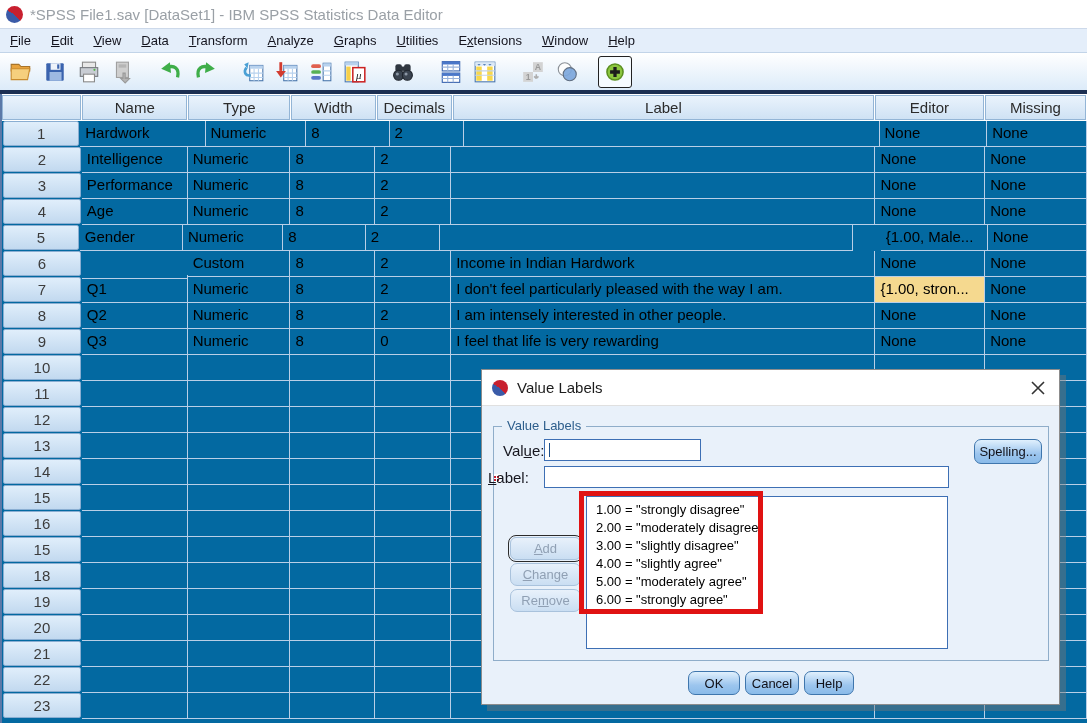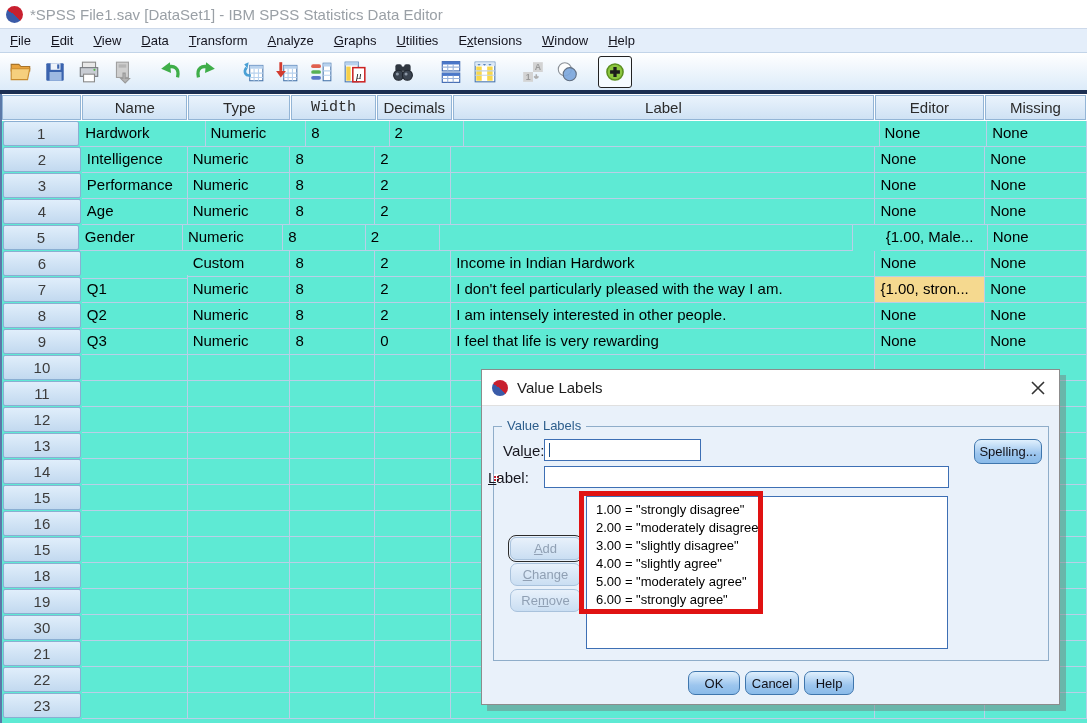--- a/index.html
+++ b/index.html
@@ -30,21 +30,21 @@
     display:flex; align-items:center; padding-left:4px;
     border-top:1px solid #c2d4e8; }
   .tgroup { display:flex; align-items:center; margin-right:14px; }
   .tbtn { width:34px; height:32px; display:flex; align-items:center; justify-content:center;
     border:1px solid transparent; border-radius:3px; }
   .tbtn svg { width:24px; height:24px; }
   .tbtn.pressed { border:1px solid #222; background:#f6fbff; }
   .navy-band { height:4px; background:#1c2f52; }
 
   
-  .grid { position:absolute; top:94px; left:0; right:0; bottom:0; background:#5eead4;
+  .grid { position:absolute; top:94px; left:0; right:0; bottom:0; background:#0369a1;
     border-left:2px solid #5b79a8; }
   .grow { display:flex; height:26px; }
   .grow.header { height:27px; background:#fff; }
   .hcell { background:linear-gradient(#eaf3fc,#cfe2f4); border:1px solid #93b5d6;
     margin:1px 1px 1px 0; display:flex; align-items:center; justify-content:center;
     font-size:15px; color:#2b2b2b; }
   .rowhdr { background:linear-gradient(#e0eefb,#c2d9ef); border:1px solid #8aaed2;
     border-radius:2px; margin:0 1px 1px 1px; display:flex; align-items:center;
     justify-content:center; font-size:15px; color:#3c3c3c; }
   .cell { border-right:1px solid #b9cfe7; border-bottom:1px solid #b9cfe7;
@@ -265,21 +265,21 @@
         </div>
       </div>
     </div>
   <div class="navy-band"></div>
 
   <div class="grid">
     <div class="grow header" id="grid-header">
         <div class="hcell" style="width: 80px;"></div>
         <div class="hcell" style="width: 106px;">Name</div>
         <div class="hcell" style="width: 103px;">Type</div>
-        <div class="hcell" style="width: 85px; font-family: Liberation Mono, monospace;">Width</div>
+        <div class="hcell" style="width: 85px;">Width</div>
         <div class="hcell" style="width: 76px;">Decimals</div>
         <div class="hcell" style="width: 425px;">Label</div>
         <div class="hcell" style="width: 110px;">Editor</div>
         <div class="hcell" style="width: 102px;">Missing</div>
       </div>
     <div id="grid-body">
         <div class="grow">
           <div class="rowhdr" style="width: 78px;">1</div>
           <div class="cell" style="width: 128px;">Hardwork</div>
           <div class="cell" style="width: 103px;">Numeric</div>
@@ -463,21 +463,21 @@
           <div class="rowhdr" style="width: 78px;">19</div>
           <div class="cell" style="width: 106px;"></div>
           <div class="cell" style="width: 103px;"></div>
           <div class="cell" style="width: 85px;"></div>
           <div class="cell" style="width: 76px;"></div>
           <div class="cell" style="width: 425px;"></div>
           <div class="cell" style="width: 110px;"></div>
           <div class="cell" style="width: 102px;"></div>
         </div>
         <div class="grow">
-          <div class="rowhdr" style="width: 78px;">30</div>
+          <div class="rowhdr" style="width: 78px;">20</div>
           <div class="cell" style="width: 106px;"></div>
           <div class="cell" style="width: 103px;"></div>
           <div class="cell" style="width: 85px;"></div>
           <div class="cell" style="width: 76px;"></div>
           <div class="cell" style="width: 425px;"></div>
           <div class="cell" style="width: 110px;"></div>
           <div class="cell" style="width: 102px;"></div>
         </div>
         <div class="grow">
           <div class="rowhdr" style="width: 78px;">21</div>

